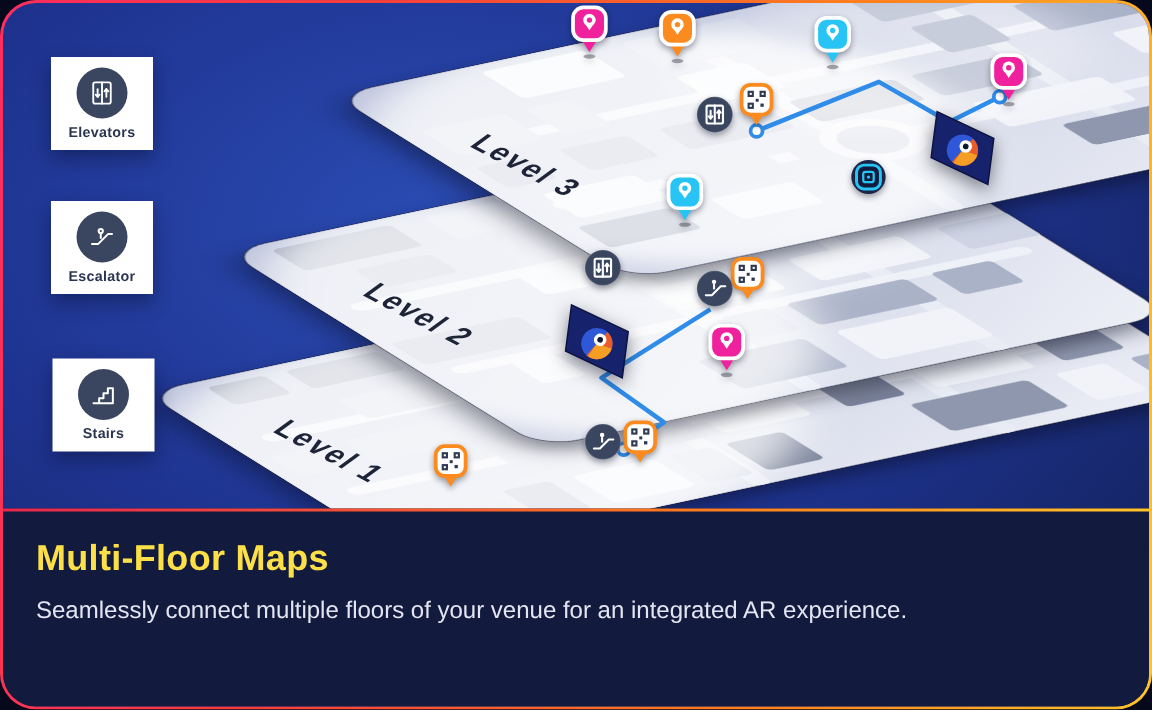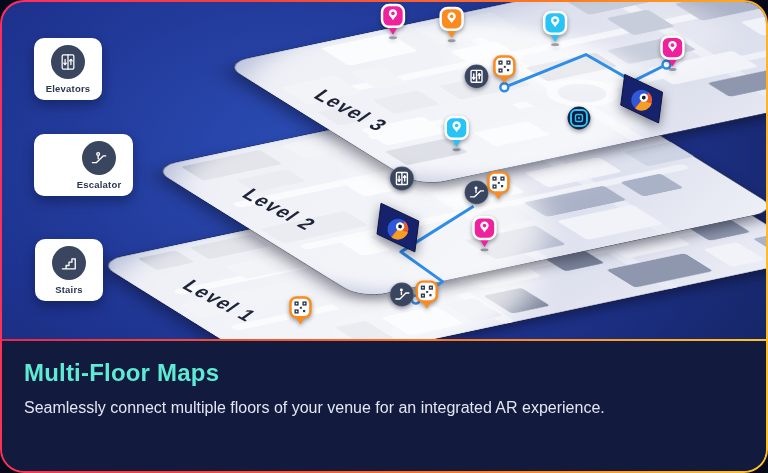--- a/index.html
+++ b/index.html
@@ -15,39 +15,39 @@
   .card{
     position:absolute;inset:0;border-radius:24px;box-sizing:border-box;padding:2px;
     background:linear-gradient(100deg,var(--border-pink) 0%,var(--border-red) 30%,var(--border-orange) 68%,var(--border-yellow) 100%);
   }
   .card-inner{
     position:relative;width:100%;height:100%;border-radius:22px;overflow:hidden;
     background:radial-gradient(115% 125% at 38% 32%, #2b4cb4 0%, #1e338f 38%, #14235f 68%, #0c1540 100%);
   }
   #map-svg{position:absolute;inset:0;width:100%;height:100%;display:block;}
   .legend-card{
-    position:absolute;left:32px;width:68px;height:62px;background:#ffffff;border-radius:10px;
+    position:absolute;left:32px;width:68px;height:62px;background:#ffffff;border-radius:0;
     display:flex;flex-direction:column;align-items:center;justify-content:center;gap:4px;
     box-shadow:0 5px 12px rgba(4,8,26,.38);
   }
-  .lc1{top:36px;} .lc2{top:132px;padding-left:31px;} .lc3{top:237px;left:33px;align-items:center;}
+  .lc1{top:36px;} .lc2{top:132px;} .lc3{top:237px;left:33px;align-items:center;}
   .legend-circle{
     width:34px;height:34px;border-radius:50%;background:var(--marker-circle-navy);
     display:flex;align-items:center;justify-content:center;flex:none;
   }
   .legend-label{font-size:9.5px;font-weight:700;color:#2a3550;letter-spacing:.2px;}
   .bottom-panel{
     position:absolute;left:0;right:0;bottom:0;height:132px;background:var(--panel-navy);
     box-sizing:border-box;padding:12px 22px 0 22px;border-radius:0 0 20px 20px;
   }
   .bottom-panel::before{
     content:"";position:absolute;top:0;left:0;right:0;height:2px;
     background:linear-gradient(90deg,#e8274f 0%,#ff7a1f 60%,#ffc42a 100%);
   }
-  .panel-title{font-size:24px;font-weight:700;color:#5eead4;margin:8px 0 9px 0;letter-spacing:.2px;}
+  .panel-title{font-size:24px;font-weight:700;color:#fde047;margin:8px 0 9px 0;letter-spacing:.2px;}
   .panel-desc{font-size:16px;color:#e3e6f2;line-height:1.55;max-width:690px;}
 </style>
 </head>
 <body>
 
 <div class="card">
   <div class="card-inner">
 
     <svg id="map-svg" viewBox="0 0 768 473" preserveAspectRatio="none">
         <defs>

